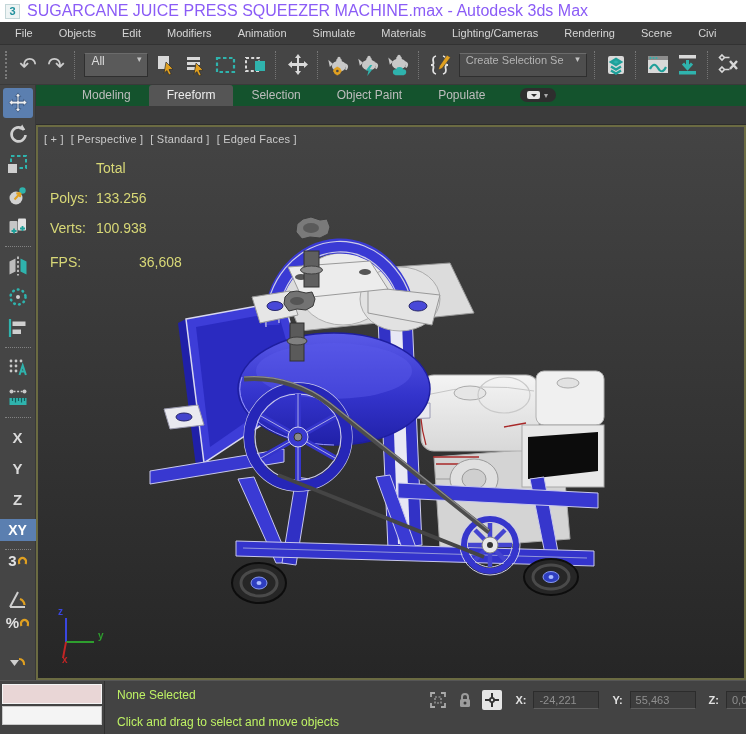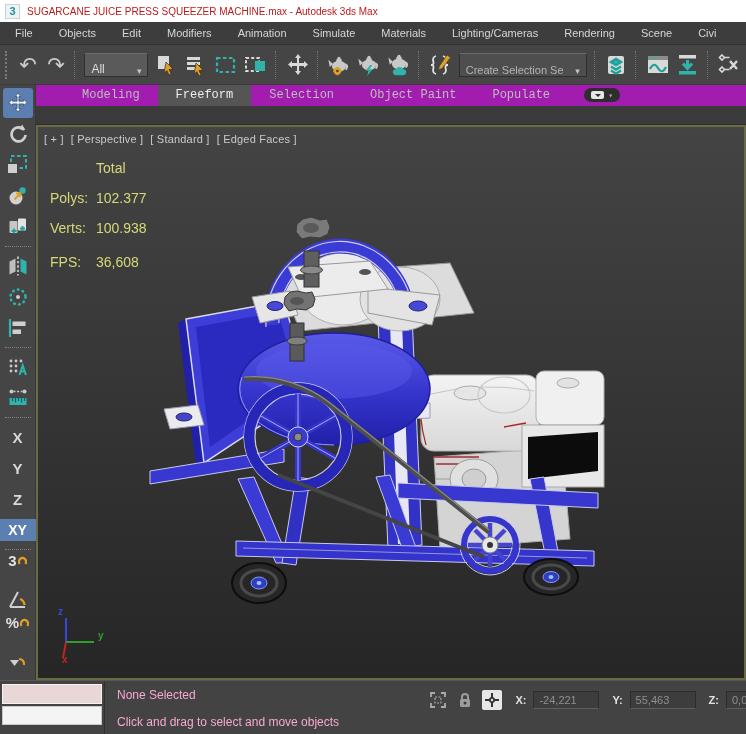--- a/index.html
+++ b/index.html
@@ -3,37 +3,37 @@
 <meta charset="utf-8">
 <style>
   * { box-sizing: border-box; margin: 0; padding: 0; }
   html,body { width:746px; height:734px; overflow:hidden; }
   body { font-family:"Liberation Sans", sans-serif; background:#454545; position:relative; }
 
   
   .titlebar { height:22px; background:#ffffff; display:flex; align-items:center; padding-left:5px; gap:7px; }
   .app-icon { width:15px; height:15px; background:#eef4f4; border:1px solid #c3d6d8; color:#1f8f9c;
               font-size:11px; font-weight:bold; display:flex; align-items:center; justify-content:center; }
-  .title-text { font-size:10px; color:#b91c1c; white-space:nowrap; }
+  .title-text { font-size:16px; color:#8b5cf6; white-space:nowrap; }
 
   
   .menubar { height:23px; background:#3d3d3d; border-bottom:1px solid #323232; display:flex;
              align-items:center; padding-left:2px; white-space:nowrap; overflow:hidden; }
   .menu-item { padding:0 13px; font-size:11px; color:#d6d6d6; cursor:default; }
 
   
   .toolbar { height:40px; background:#454545; border-bottom:1px solid #3a3a3a; display:flex;
              align-items:center; padding:0 2px; overflow:hidden; white-space:nowrap; }
   .thandle { width:7px; height:28px; border-left:2px dotted #7a7a7a; margin:0 3px; }
   .tsep { width:4px; height:28px; border-left:1px dotted #767676; margin:0 4px; }
   .tbtn { width:30px; height:32px; display:flex; align-items:center; justify-content:center; flex:none; }
   .tbtn svg { display:block; }
   .glyph-btn { font-size:21px; color:#cccccc; line-height:1; width:28px; text-align:center; }
   .dropdown { height:24px; border:1px solid #2f2f2f; border-top-color:#6b6b6b; background:#5a5a5a;
-              display:flex; align-items:flex-end; justify-content:space-between; font-size:12px;
+              display:flex; align-items:flex-start; justify-content:space-between; font-size:12px;
               color:#dddddd; padding:0 6px; margin:0 3px; flex:none; }
   .dropdown .caret { font-size:9px; color:#c4c4c4; margin-left:8px; }
   .filter-dd { width:64px; }
   .selset-dd { width:128px; background:#4e4e4e; color:#b4b4b4; font-size:11px; }
 
   
   .mainrow { display:flex; height:595px; }
 
   
   .sidebar { width:36px; background:#454545; border-right:1px solid #383838; display:flex;
@@ -43,60 +43,60 @@
   .sbtn.active { background:#5b7fb0; border-radius:3px; }
   .ssep { width:26px; border-top:1px dotted #828282; margin:3px 0 4px 0; }
   .constraint { font-size:15px; font-weight:bold; color:#d9d9d9; }
   .constraint-active { background:#5b7fb0; border-radius:3px; color:#ffffff; font-size:14px;
                        font-weight:bold; padding:3px 21px; }
   .snapbtn { display:flex; align-items:flex-start; gap:1px; }
   .snap-glyph { font-size:15px; font-weight:bold; color:#e2e2e2; line-height:14px; }
 
   
   .rightcol { flex:1; min-width:0; display:flex; flex-direction:column; }
-  .ribbon-tabs { height:21px; background:#a21caf; display:flex; align-items:flex-end; padding-left:28px;font-family:Liberation Mono, monospace; }
+  .ribbon-tabs { height:21px; background:#14532d; display:flex; align-items:flex-end; padding-left:28px; }
   .rtab { padding:3px 18px 4px 18px; font-size:12px; color:#bdbdbd; }
   .rtab.active { background:#555555; color:#ededed; border-radius:3px 3px 0 0; }
   .ribbon-collapse { margin:0 0 4px 16px; width:36px; height:14px; background:#2e2e2e; border-radius:7px;
                      display:flex; align-items:center; justify-content:center; gap:4px; }
   .rc-box { width:13px; height:8px; background:#e6e6e6; border-radius:2px; position:relative; }
   .rc-box:after { content:""; position:absolute; left:3.5px; top:2.5px; border:3px solid transparent;
                   border-top-color:#2e2e2e; }
   .rc-caret { font-size:8px; color:#aaaaaa; }
   .ribbon-body { height:19px; background:#3b3b3b; border-bottom:1px solid #2d2d2d; }
 
   
   .viewport { flex:1; position:relative; border:2px solid #6b6b42; overflow:hidden;
               background:linear-gradient(#444444, #262626); }
   .vp-canvas { position:absolute; inset:0; width:100%; height:100%; }
   .vp-label { position:absolute; top:6px; left:6px; display:flex; gap:7px; font-size:11px;
               color:#cacaca; letter-spacing:0.2px; }
   .stats { position:absolute; top:34px; left:12px; font-size:14px; color:#d8d877; line-height:14px; }
   .stat-row { display:flex;margin-top:16px; }
   .stat-label { width:46px; }
   .stats-total { margin-left:46px; }
-  .stats-fps { margin-top:20px; }
+  .stats-fps { margin-top:20px;gap:43px; }
   .axis-gizmo { position:absolute; left:16px; bottom:10px; width:60px; height:62px; }
   .axis-gizmo svg { position:absolute; inset:0; }
   .axis-lbl { position:absolute; font-size:10px; font-weight:bold; }
   .axis-z { color:#3946e0; left:4px; top:0px; }
   .axis-y { color:#2e9e2e; left:44px; top:24px; }
   .axis-x { color:#c22525; left:8px; top:48px; }
 
   
   .statusbar { height:54px; background:#434343; border-top:1px solid #565656; display:flex;
                position:relative; overflow:hidden; }
   .listener { width:104px; flex:none; padding:3px 2px 2px 2px; display:flex; flex-direction:column; gap:2px; }
   .listener-pink { height:20px; background:#e9d6d6; border:1px solid #f4f4f4; }
   .listener-white { height:18px; background:#f4f4f4; border:1px solid #c9c9c9;
                     font-family:"DejaVu Sans Mono", monospace; font-size:11px; color:#1a1a1a;
                     overflow:hidden; white-space:nowrap; padding:17px 0 0 2px; }
   .status-main { flex:1; border-left:1px solid #303030; padding:7px 0 5px 12px; display:flex;
                  flex-direction:column; justify-content:space-between; }
-  .status-line { font-size:12px; color:#f9a8d4; white-space:nowrap; }
+  .status-line { font-size:12px; color:#bef264; white-space:nowrap; }
   .coords { position:absolute; top:9px; right:-46px; display:flex; align-items:center; gap:7px; }
   .coord-icon { width:20px; height:20px; display:flex; align-items:center; justify-content:center; }
   .coord-icon.lit { background:#e6e6e6; border-radius:2px; }
   .coord-label { font-size:11px; font-weight:bold; color:#e2e2e2; margin-left:6px; }
   .coord-field { width:66px; height:18px; background:#3d3d3d; border:1px solid #2c2c2c;
                  border-bottom-color:#5e5e5e; font-size:11px; color:#8f8f8f; padding:2px 0 0 5px;
                  overflow:hidden; white-space:nowrap; }
 </style>
 </head>
 <body>
@@ -537,21 +537,21 @@
         <span>[ + ]</span>
         <span>[ Perspective ]</span>
         <span>[ Standard ]</span>
         <span>[ Edged Faces ]</span>
       </div>
 
       <div class="stats">
         <div class="stats-total">Total</div>
         <div class="stat-row">
           <span class="stat-label">Polys:</span>
-          <span>102.377</span>
+          <span>133.256</span>
         </div>
         <div class="stat-row">
           <span class="stat-label">Verts:</span>
           <span>100.938</span>
         </div>
         <div class="stat-row stats-fps">
           <span class="stat-label">FPS:</span>
           <span>36,608</span>
         </div>
       </div>

